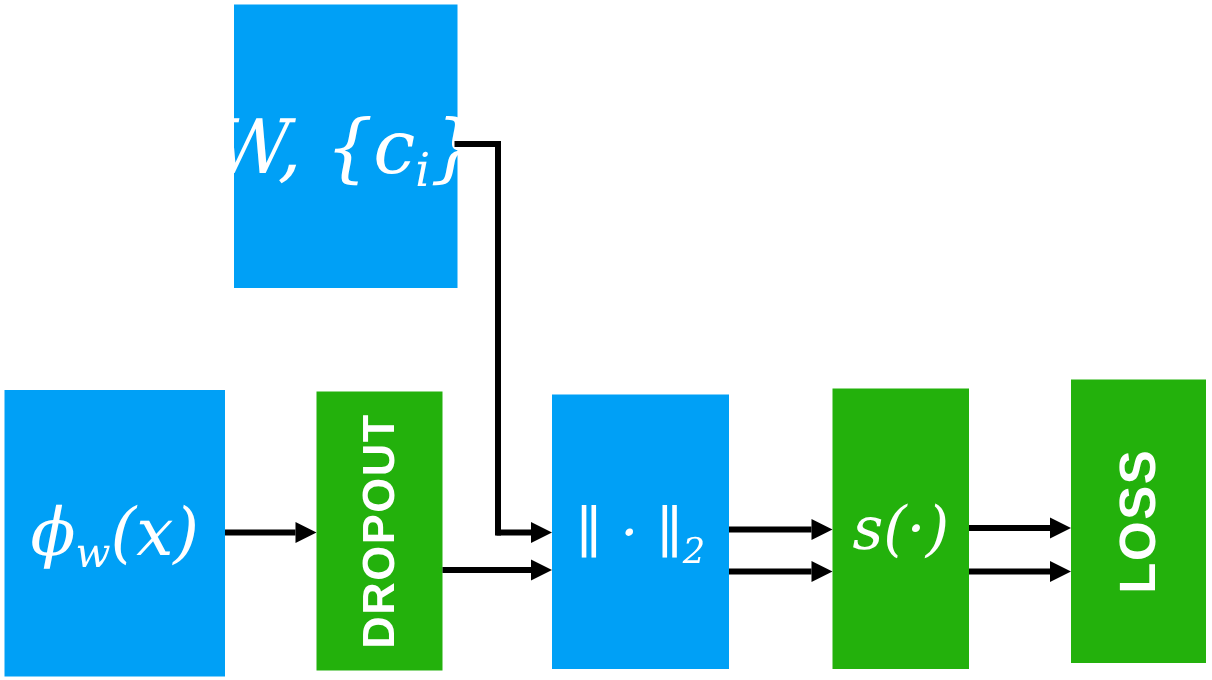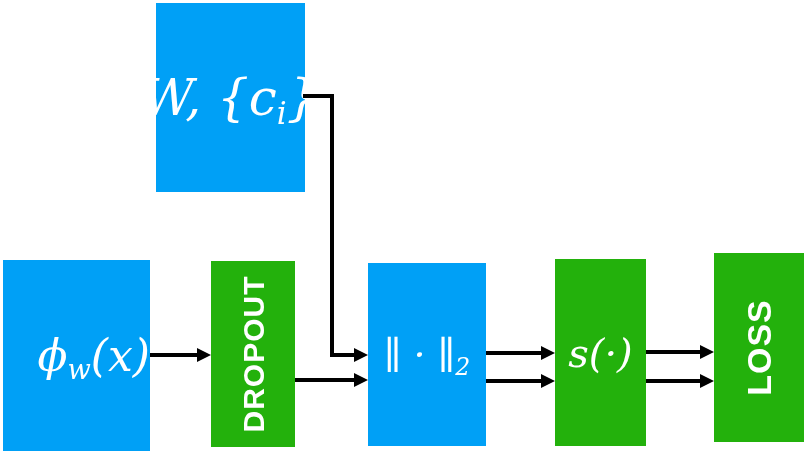--- a/index.html
+++ b/index.html
@@ -67,21 +67,21 @@
 </style>
 </head>
 <body>
 
 <div class="canvas" style="--blue: #00a0f6; --green: #23b10c; --arrow: #000000; --label: #ffffff;">
 
   <div class="node blue" style="left:156px; top:3px; width:149px; height:189px;">
     <span class="math" style="font-size:50px;"><span>W, {c</span><sub>i</sub><span>}</span></span>
   </div>
 
-  <div class="node blue" style="left:3px; top:260px; width:147px; height:191px;justify-content:flex-end;">
+  <div class="node blue" style="left:3px; top:260px; width:147px; height:191px;">
     <span class="math" style="font-size:44px;"><span>ϕ</span><sub>w</sub><span>(x)</span></span>
   </div>
 
   <div class="node green" style="left:211px; top:261px; width:84px; height:186px;">
     <span class="vlabel" style="font-size:30px;">DROPOUT</span>
   </div>
 
   <div class="node blue" style="left:368px; top:263px; width:118px; height:183px;">
     <span class="math" style="font-size:38px;"><span>∥ · ∥</span><sub>2</sub></span>
   </div>

